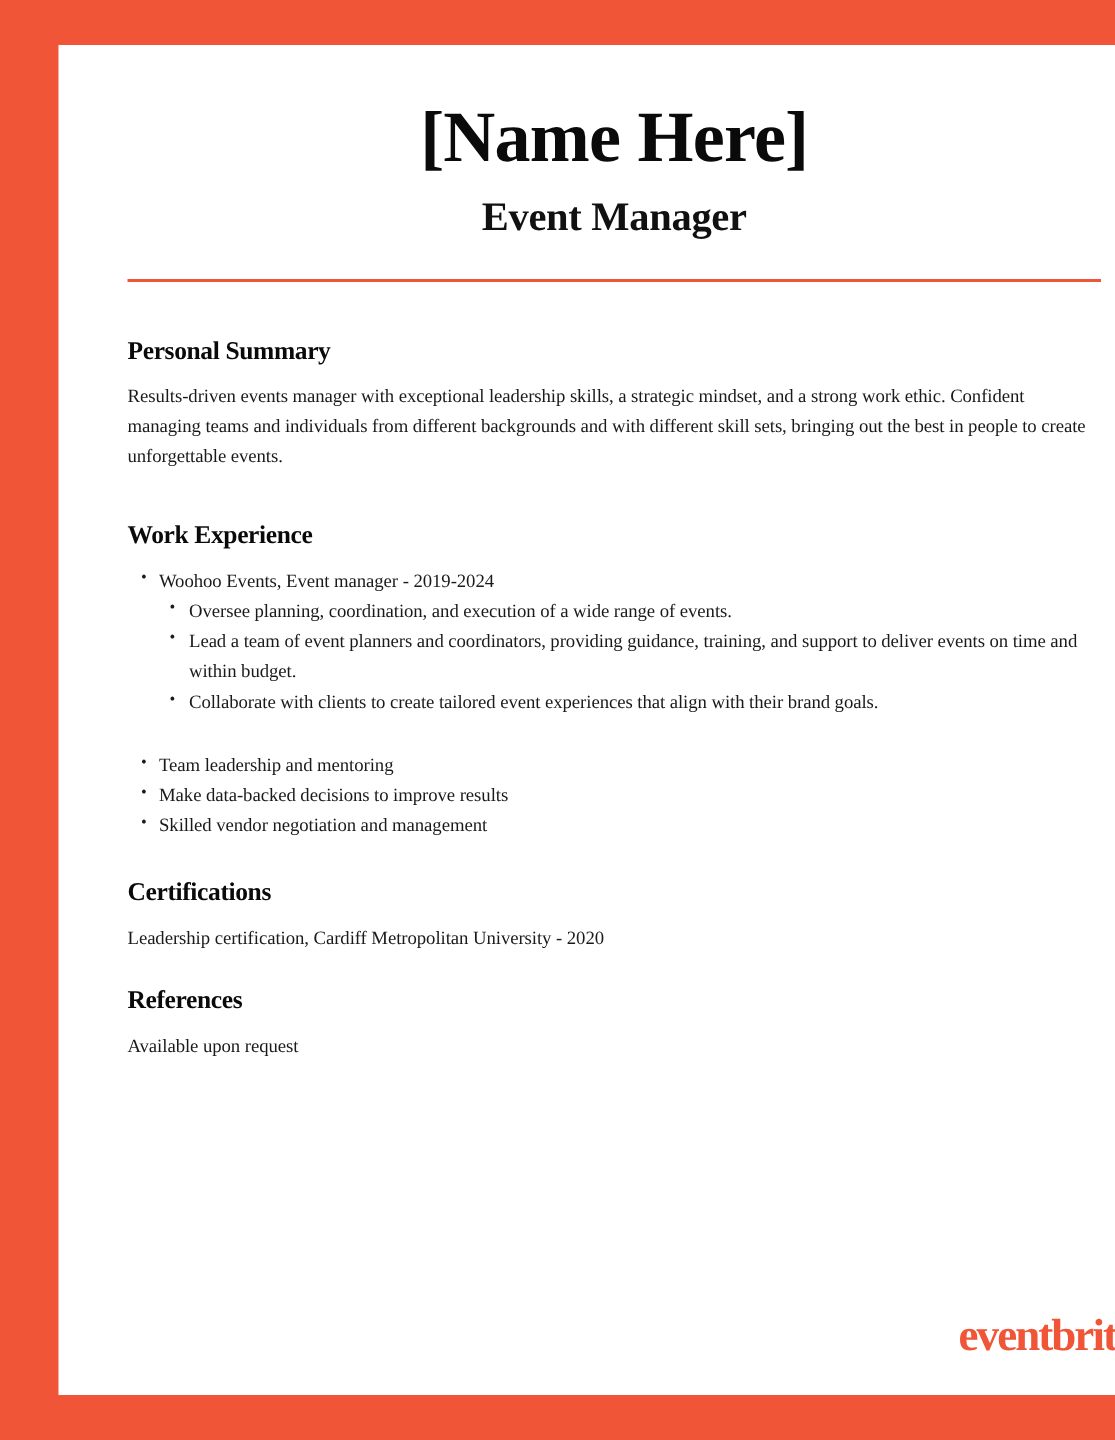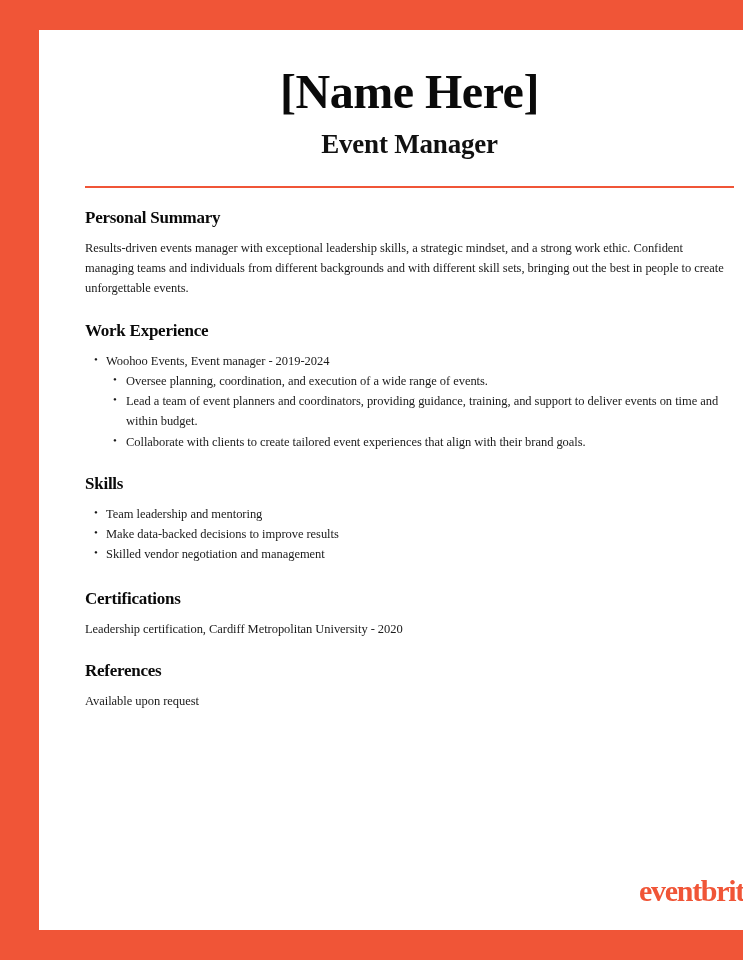--- a/index.html
+++ b/index.html
@@ -49,21 +49,21 @@
     height: 2px;
     background: #F05537;
     margin: 26px 46px 0 46px;
   }
 
   #resume-body {
     padding: 0 46px;
   }
 
   .section {
-    margin-top: 20px;
+    margin-top: 36px;
   }
   .section-heading {
     font-size: 17px;
     font-weight: bold;
     color: #0a0a0a;
     letter-spacing: -0.25px;
     margin: 0 0 10px 0;
   }
 
   .body-text {
@@ -106,21 +106,21 @@
   }
 
   .edu-line {
     font-size: 12.5px;
     line-height: 1.62;
     color: #1a1a1a;
     letter-spacing: -0.05px;
     white-space: pre;
   }
 
-  #work-section { margin-top: 22px; }
+  #work-section { margin-top: 32px; }
   #skills-section { margin-top: 22px; }
   #education-section { margin-top: 22px; }
   #certifications-section { margin-top: 24px; }
   #references-section { margin-top: 22px; }
 
   #brand-logo {
     position: absolute;
     right: 24px;
     bottom: 22px;
     font-size: 30px;
@@ -154,21 +154,20 @@
         <li>Woohoo Events, Event manager  -  2019-2024</li>
       </ul>
       <ul class="level-2">
         <li>Oversee planning, coordination, and execution of a wide range of events.</li>
         <li>Lead a team of event planners and coordinators, providing guidance, training, and support to deliver events on time and within budget.</li>
         <li>Collaborate with clients to create tailored event experiences that align with their brand goals.</li>
       </ul>
     </div>
 
     <div class="section" id="skills-section">
-      <div class="section-heading">Skills</div>
       <ul class="level-1">
         <li>Team leadership and mentoring</li>
         <li>Make data-backed decisions to improve results</li>
         <li>Skilled vendor negotiation and management</li>
       </ul>
     </div>
 
 
     <div class="section" id="certifications-section">
       <div class="section-heading">Certifications</div>

